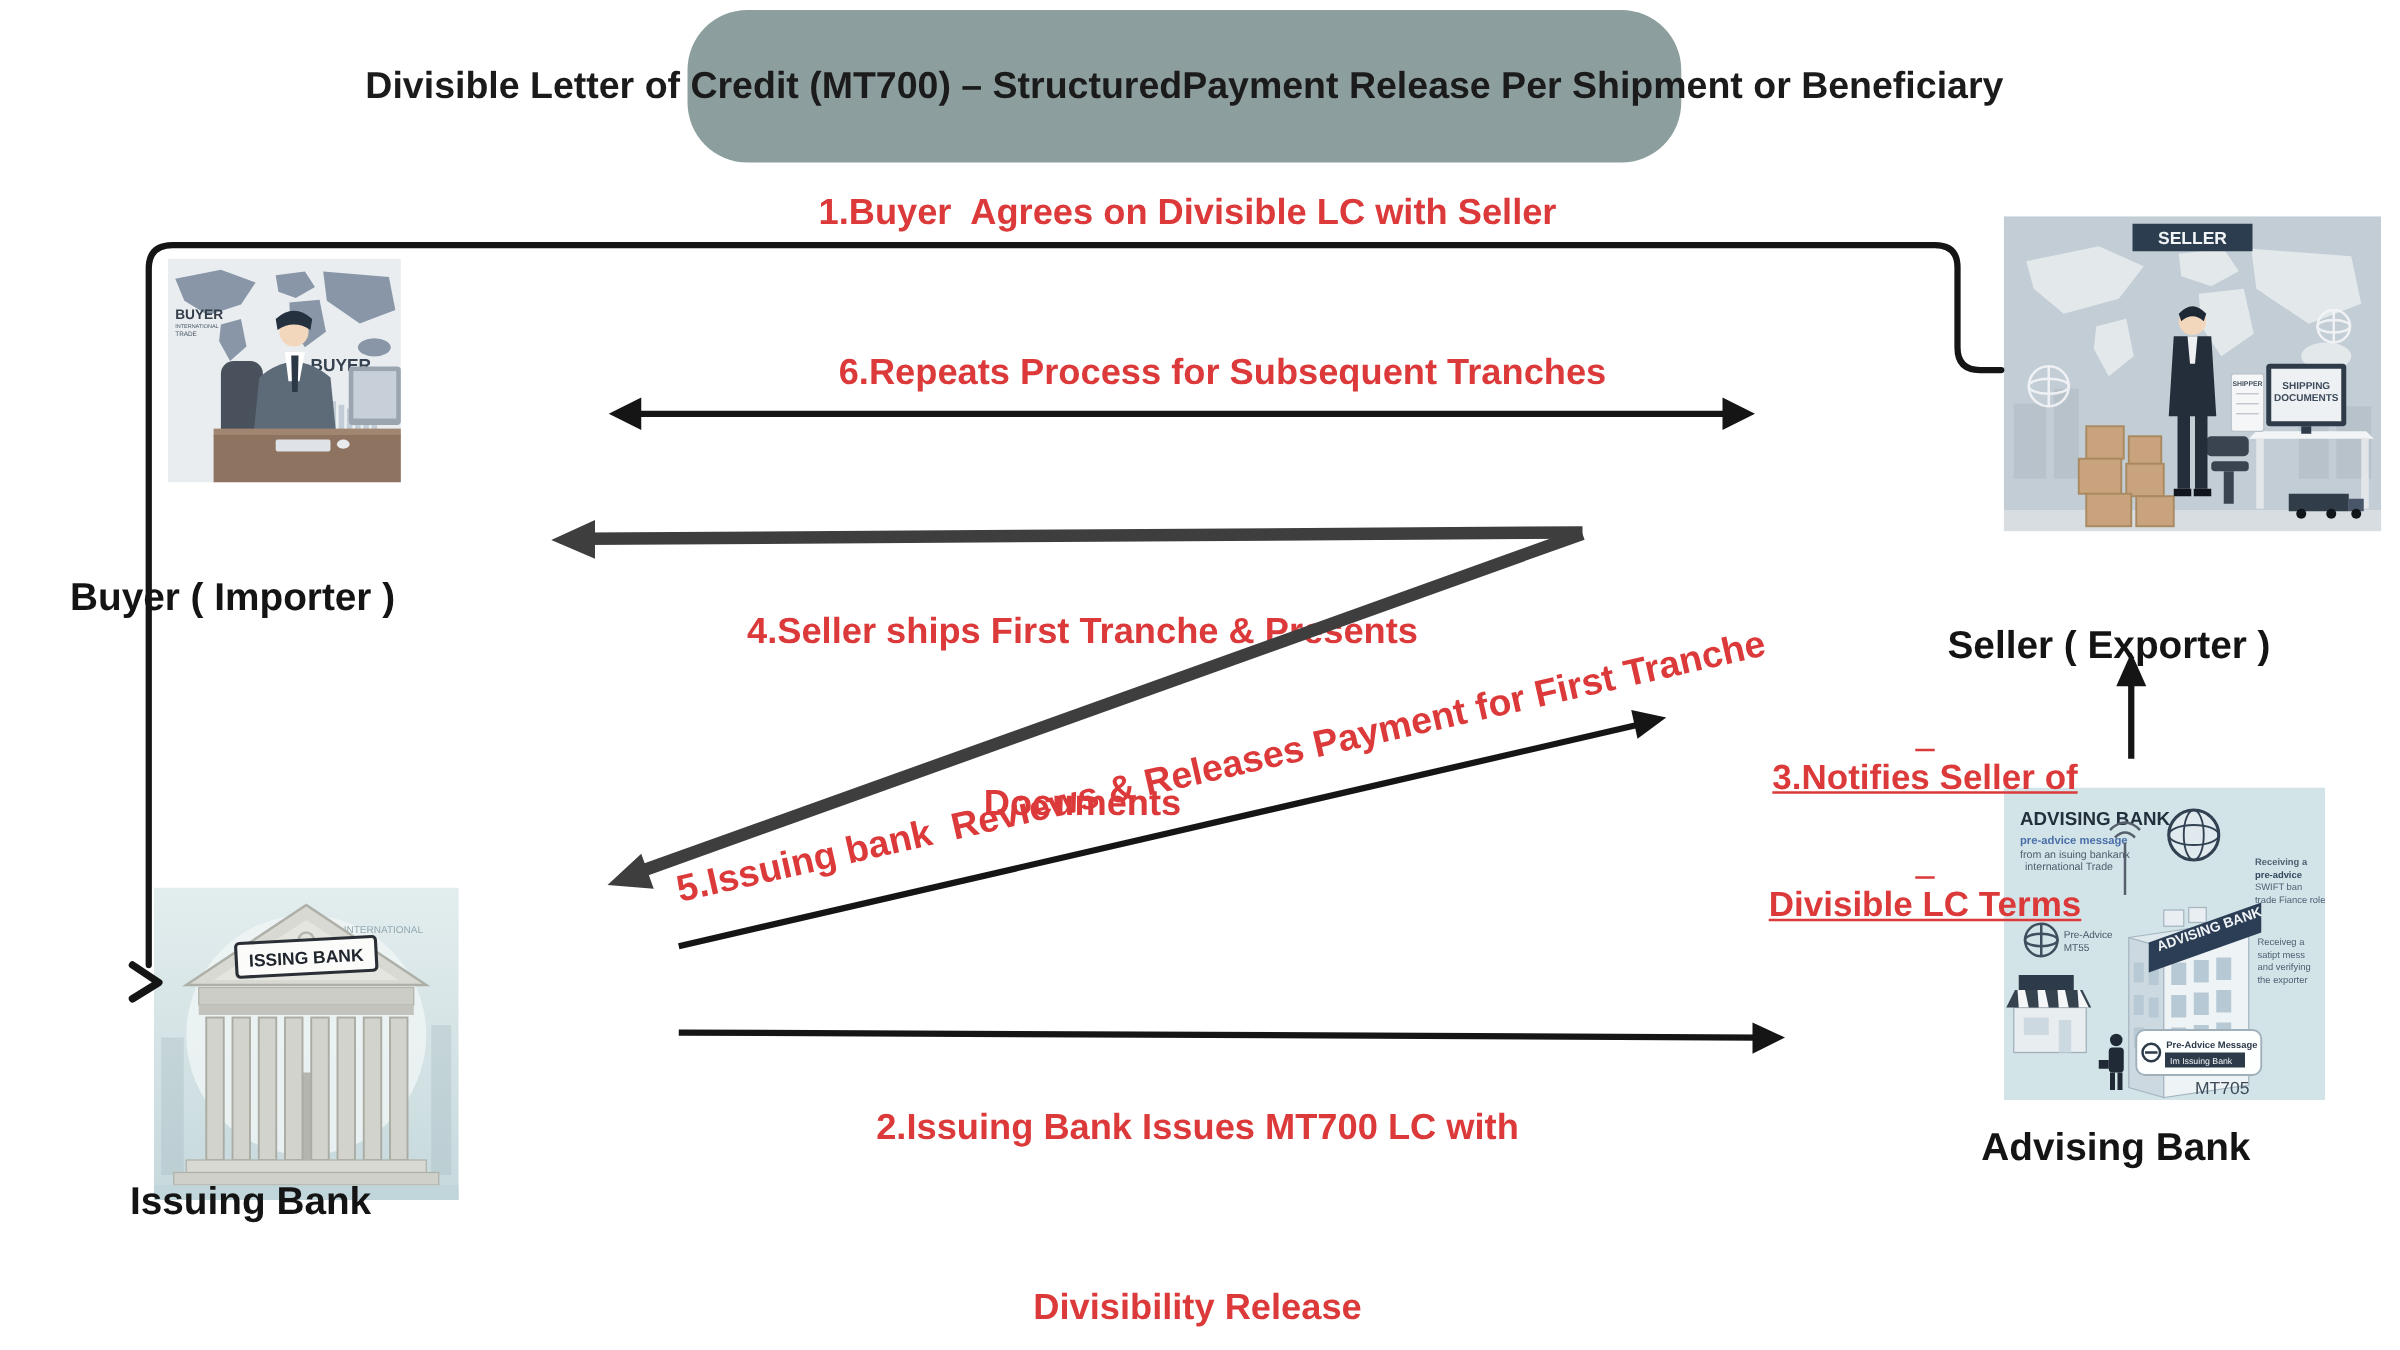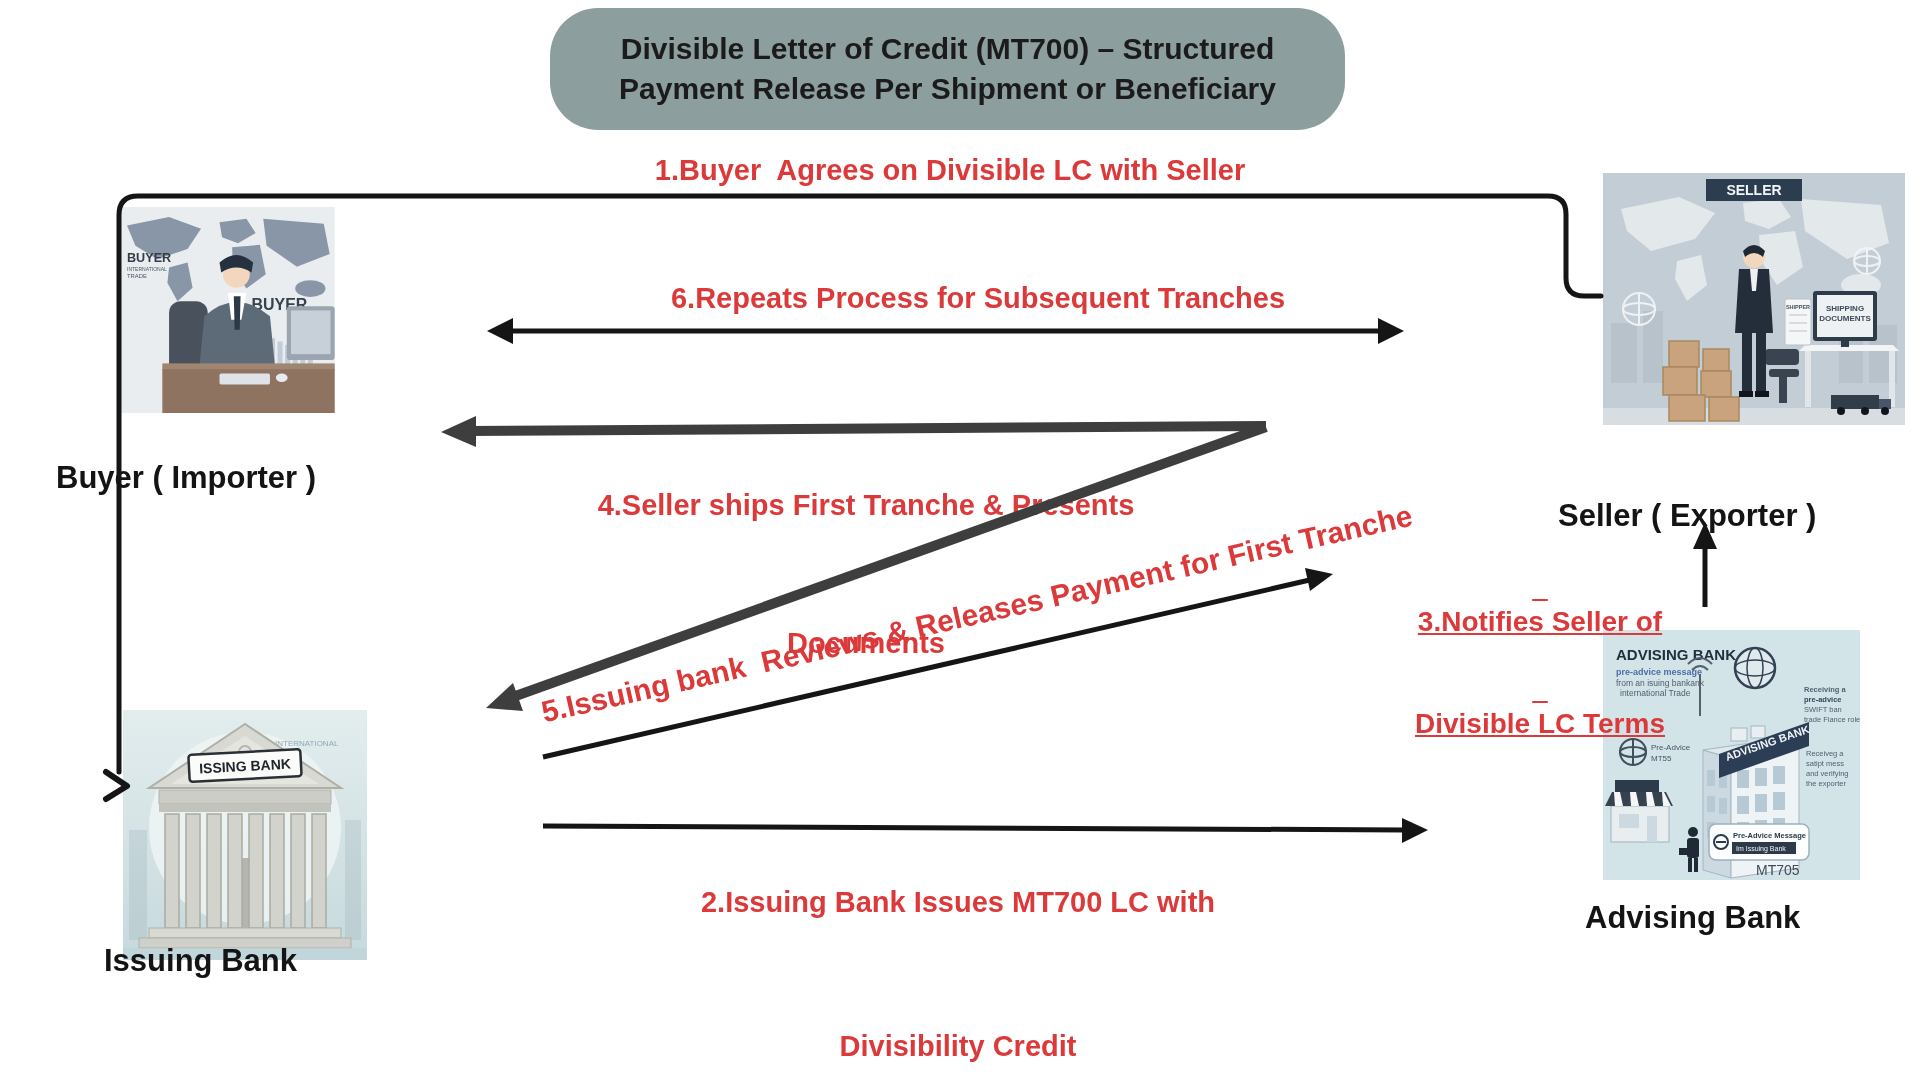--- a/index.html
+++ b/index.html
@@ -6,21 +6,21 @@
   body{
     width:1920px;height:1080px;position:relative;overflow:hidden;
     background:#ffffff;
     font-family:"Liberation Sans", sans-serif;
   }
   .abs{position:absolute;}
   
   .title-box{
     left:550px;top:8px;width:795px;height:122px;
     background:#8d9e9e;border-radius:48px;
-    display:flex;flex-direction:column;align-items:center;justify-content:center;
+    display:flex;flex-direction:row;align-items:center;justify-content:center;
     z-index:6;
   }
   .title-box div{
     color:#1b1b1b;font-weight:bold;font-size:30px;line-height:40px;white-space:pre;
   }
   
   .step{
     color:#dc3a3a;font-weight:bold;font-size:29px;text-align:center;
     white-space:pre;z-index:6;
   }
@@ -37,21 +37,21 @@
   .entity-label{
     color:#141414;font-weight:bold;font-size:31px;text-align:left;z-index:6;white-space:pre;
   }
   .label-buyer{left:56px;top:460px;width:340px;}
   .label-seller{left:1558px;top:462px;width:320px;margin-top:36px;}
   .label-issuing{left:104px;top:943px;width:280px;}
   .label-advising{left:1585px;top:900px;width:300px;}
   
   .entity-img{z-index:2;border-radius:17px;}
   .entity-img svg{display:block;width:100%;height:100%;}
-  .img-buyer{left:100px;top:207px;width:255px;height:206px;}
+  .img-buyer{left:100px;top:207px;width:255px;height:179px;}
   .img-seller{left:1603px;top:173px;width:302px;height:252px;}
   .img-issuing{left:123px;top:710px;width:244px;height:250px;}
   .img-advising{left:1603px;top:630px;width:257px;height:250px;}
   
   .arrows{left:0;top:0;z-index:8;pointer-events:none;}
 </style>
 </head>
 <body>
 
 <div class="abs title-box">
@@ -65,21 +65,21 @@
   <div>4.Seller ships First Tranche &amp; Presents</div>
   <div>Documents</div>
 </div>
 <div class="abs step step-5">5.Issuing bank  Reviews &amp; Releases Payment for First Tranche</div>
 <div class="abs step step-3">
   <div>3.Notifies Seller of</div>
   <div>Divisible LC Terms</div>
 </div>
 <div class="abs step step-2">
   <div>2.Issuing Bank Issues MT700 LC with</div>
-  <div>Divisibility Credit</div>
+  <div>Divisibility Release</div>
 </div>
 
 <div class="abs entity-label label-buyer">Buyer ( Importer )</div>
 <div class="abs entity-label label-seller">Seller ( Exporter )</div>
 <div class="abs entity-label label-issuing">Issuing Bank</div>
 <div class="abs entity-label label-advising">Advising Bank</div>
 
 <div class="abs entity-img img-buyer">
 <svg viewBox="0 0 255 245">
   <rect width="255" height="245" fill="#e9edf0"></rect>

